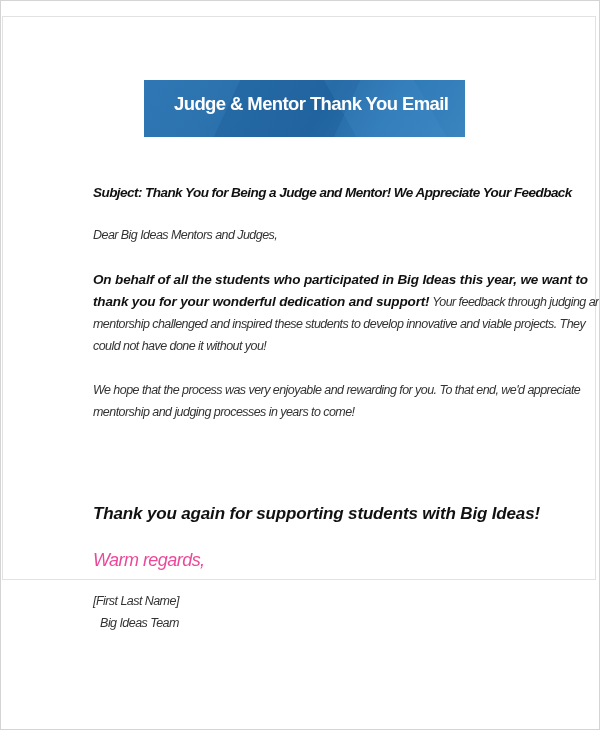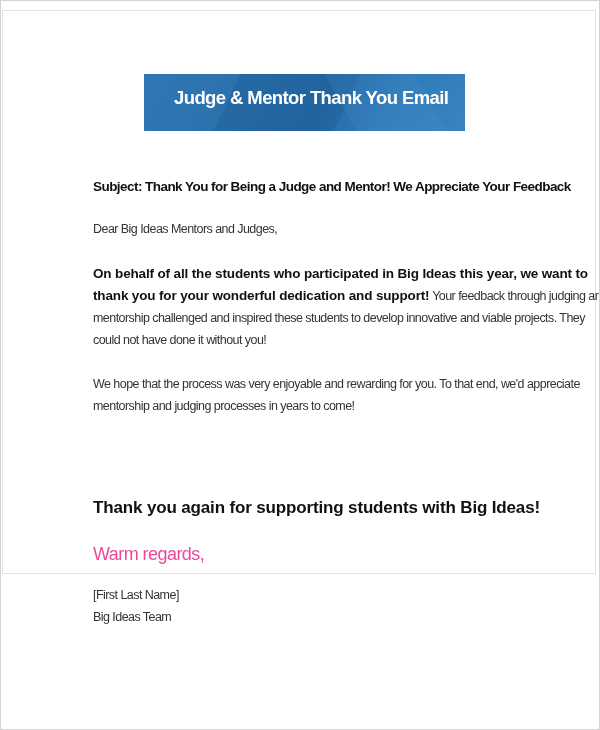--- a/index.html
+++ b/index.html
@@ -10,21 +10,21 @@
     body {
       width: 600px;
       height: 730px;
       position: relative;
       overflow: hidden;
       font-family: "Liberation Sans Narrow", "Liberation Sans", "DejaVu Sans", sans-serif;
     }
     .page-frame {
       position: absolute;
       left: 2px;
-      top: 10px;
+      top: 16px;
       width: 594px;
       height: 564px;
       border: 1px solid #e2e2e2;
       box-sizing: border-box;
       background: #ffffff;
     }
     .outer-border {
       position: absolute;
       left: 0; top: 0;
       width: 600px; height: 730px;
@@ -68,20 +68,21 @@
       letter-spacing: -0.6px;
       z-index: 2;
       white-space: nowrap;
     }
     .text {
       position: absolute;
       left: 90px;
       font-family: "Liberation Sans", "DejaVu Sans", sans-serif;
       color: #2a2a2a;
       white-space: nowrap;
+      font-style: italic;
     }
     .subject {
       top: 168px;
       font-size: 13.5px;
       font-weight: bold;
       color: #111111;
       letter-spacing: -0.55px;
     }
     .salutation {
       top: 211px;
@@ -116,20 +117,21 @@
       font-size: 18px;
       letter-spacing: -0.55px;
       color: #ec4899;
     }
     .signature {
       top: 573px;
       font-size: 12.5px;
       line-height: 22px;
       letter-spacing: -0.55px;
       color: #333;
+      text-align: right;
     }
     .line { display: block; }
   </style>
 </head>
 <body>
 
 <div class="page-frame">
   <div class="banner">
     <span class="banner-title">Judge &amp; Mentor Thank You Email</span>
   </div>

